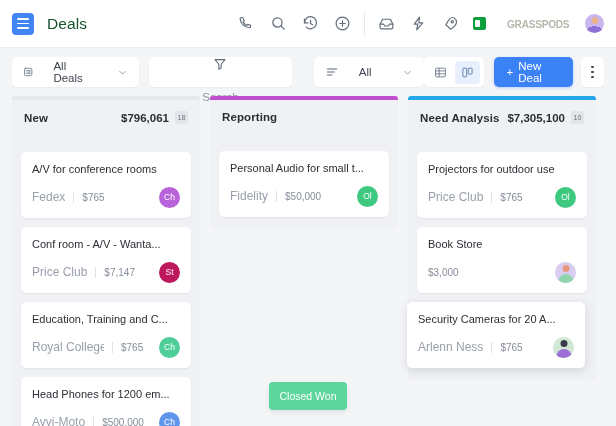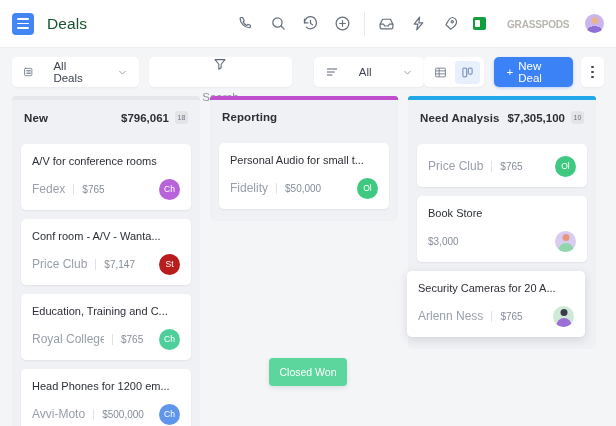--- a/index.html
+++ b/index.html
@@ -103,21 +103,21 @@
   
   .board {
     display: flex; padding: 0 12px; gap: 10px; align-items: flex-start;
   }
   .col { width: 188px; position: relative; }
   .col-top { height: 4px; border-radius: 3px 3px 0 0; }
   .col-body {
     background: #f0f1f4; border-radius: 0 0 5px 5px; padding: 9px 9px 12px 9px;
   }
   .col-head {
-    display: flex; align-items: center; padding: 2px 3px 20px 3px;
+    display: flex; align-items: center; padding: 2px 3px 28px 3px;
   }
   .col-name { font-size: 11.5px; color: #2b2f35; font-weight: bold; letter-spacing:.1px; }
   .col-head-spacer { flex: 1; }
   .col-sum { font-size: 11.5px; color: #2b2f35; font-weight: bold; }
   .col-count {
     margin-left: 6px; min-width: 13px; height: 13px; border-radius: 3px;
     background: #e2e4e8; color: #6b7380; font-size: 7px;
     display: flex; align-items: center; justify-content: center; padding: 0 2px;
   }
   .card {
@@ -152,21 +152,21 @@
     width: 7px; height: 7px; border-radius: 50%;
   }
   .av.photo .body {
     position: absolute; left: 50%; bottom: -1px; transform: translateX(-50%);
     width: 15px; height: 10px; border-radius: 8px 8px 0 0;
   }
 
   
   .footer {
     display: flex; justify-content: center; gap: 33px;
-    position: absolute; left: 0; right: 0; top: 358px;
+    position: absolute; left: 0; right: 0; top: 382px;
   }
   .stage-btn {
     width: 78px; height: 28px; border-radius: 4px; color: #fff; font-size: 10.5px;
     display: flex; align-items: center; justify-content: center; cursor: pointer;
     box-shadow: 0 2px 5px rgba(25,40,70,.10);
   }
 </style>
 </head>
 <body>
 
@@ -326,21 +326,21 @@
             </div>
           </div>
         </div>
         <div class="card">
           <div class="card-title">Conf room - A/V - Wanta...</div>
           <div class="card-meta">
             <div class="meta-company">Price Club</div>
             <div class="meta-sep"></div>
             <div class="meta-amount">$7,147</div>
             <div class="meta-spacer"></div>
-            <div class="av" style="background:#b91c1c">
+            <div class="av" style="background:#be185d">
               <span>St</span>
             </div>
           </div>
         </div>
         <div class="card">
           <div class="card-title">Education, Training and C...</div>
           <div class="card-meta">
             <div class="meta-company">Royal College o...</div>
             <div class="meta-sep"></div>
             <div class="meta-amount">$765</div>
@@ -388,20 +388,21 @@
     <div class="col">
       <div class="col-top" style="background: rgb(34, 167, 232);"></div>
       <div class="col-body">
         <div class="col-head">
           <div class="col-name">Need Analysis</div>
           <div class="col-head-spacer"></div>
           <div class="col-sum">$7,305,100</div>
           <div class="col-count">10</div>
         </div>
         <div class="card">
+          <div class="card-title">Projectors for outdoor use</div>
           <div class="card-meta">
             <div class="meta-company">Price Club</div>
             <div class="meta-sep"></div>
             <div class="meta-amount">$765</div>
             <div class="meta-spacer"></div>
             <div class="av" style="background:#3fc980">
               <span>Ol</span>
             </div>
           </div>
         </div>

